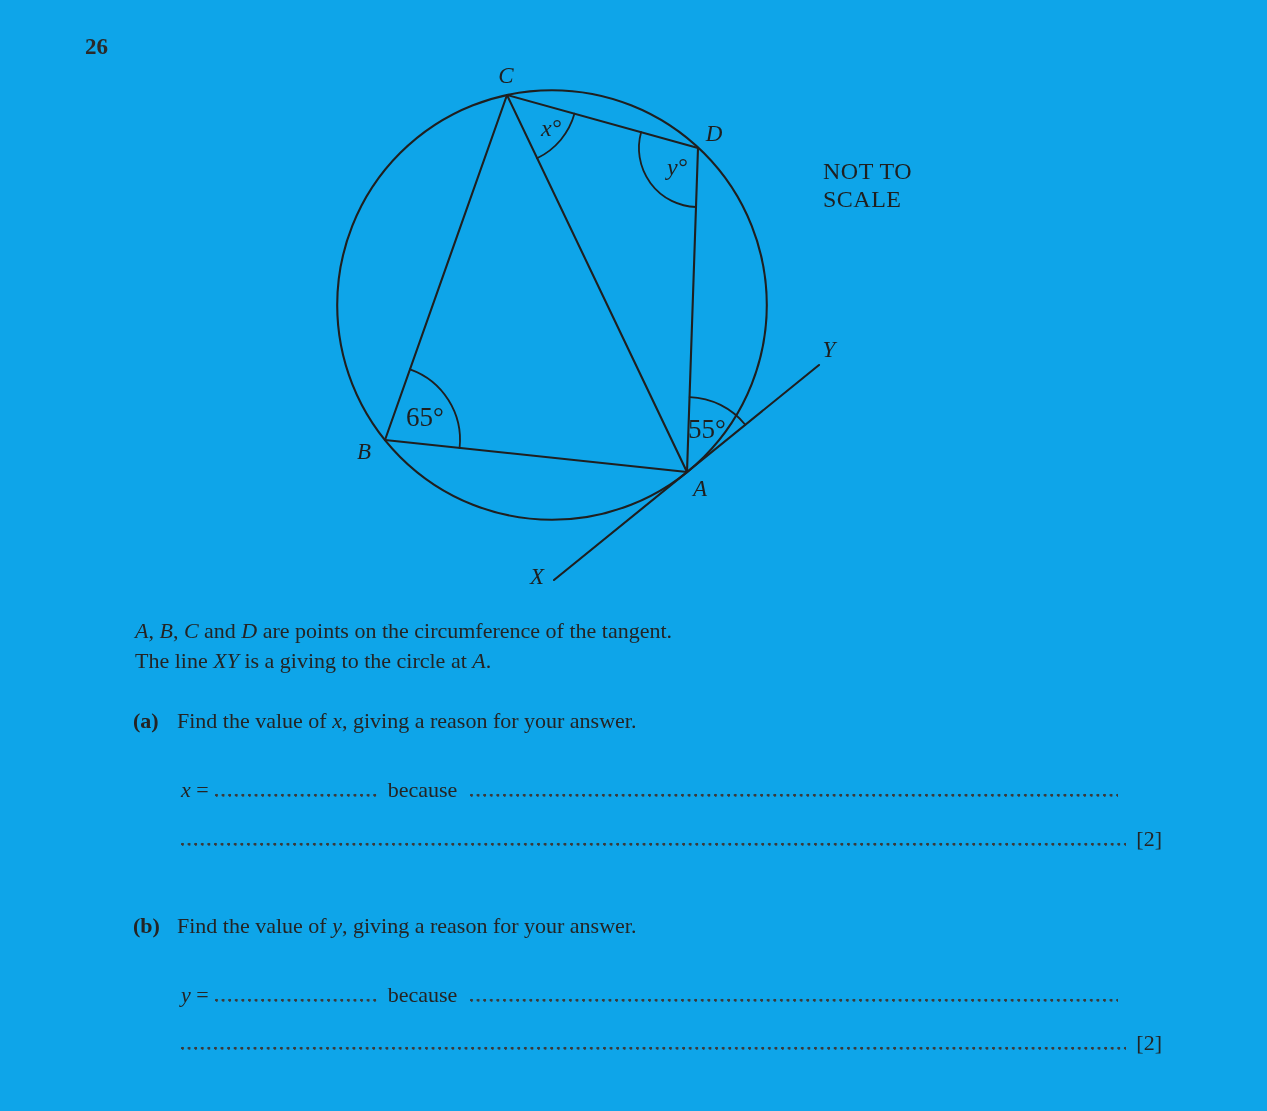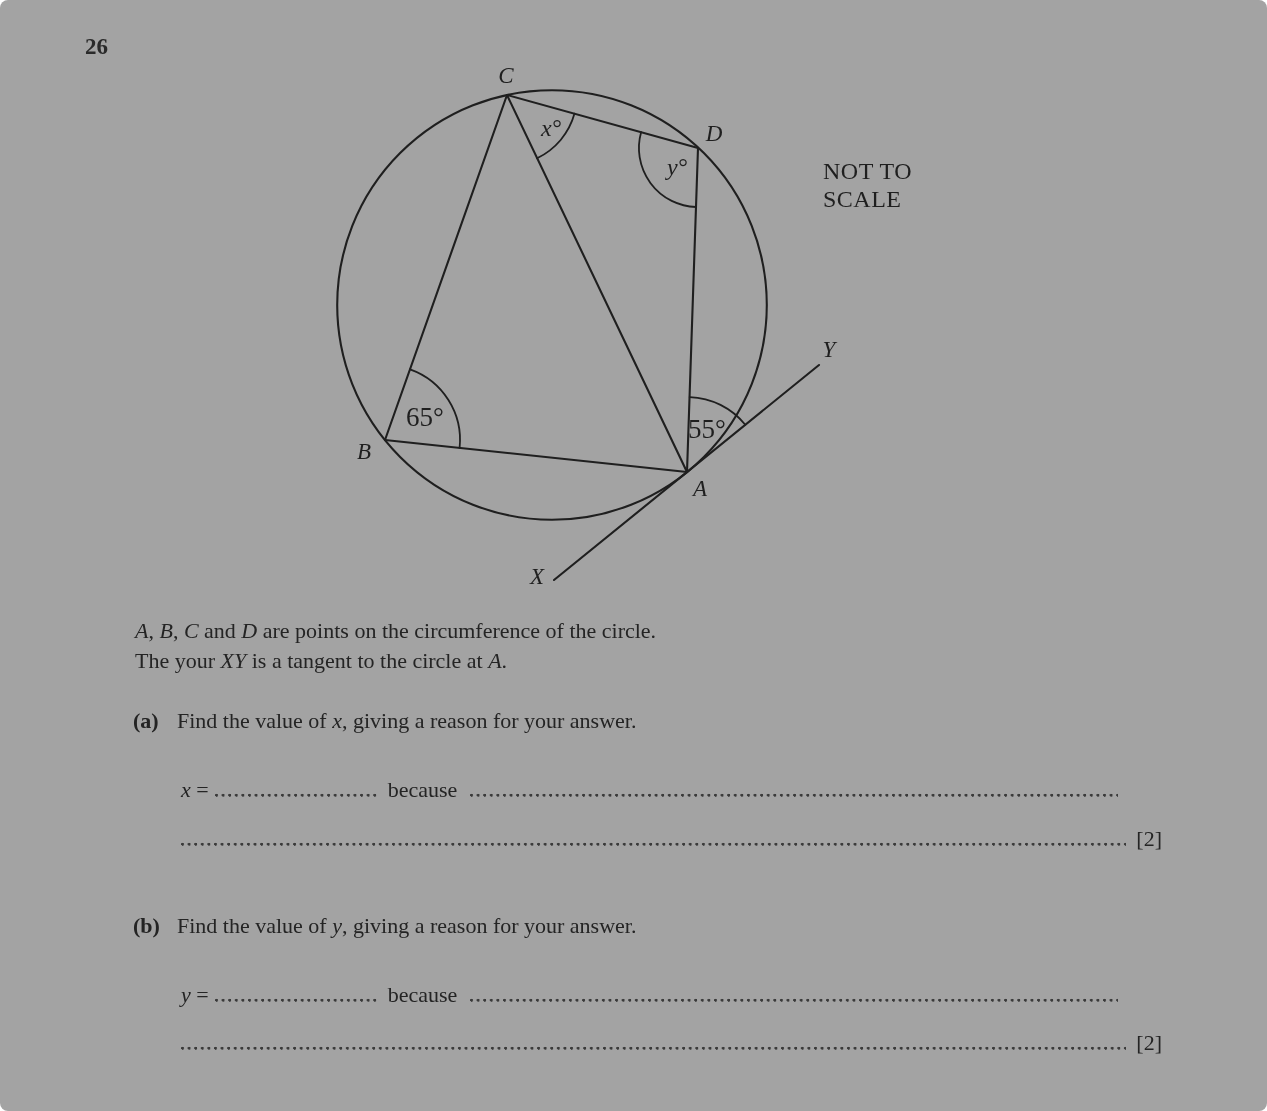--- a/index.html
+++ b/index.html
@@ -1,24 +1,23 @@
 <!DOCTYPE html>
 <html><head>
 <meta charset="utf-8">
 <style>
   html,body { margin:0; padding:0; background:#ffffff; }
   .page {
     position: relative;
     width: 1267px;
     height: 1111px;
-    background: #a3a3a3;
+    background: #0ea5e9;
     font-family: "Liberation Serif", serif;
     color: #222222;
     overflow: hidden;
-    border-radius: 8px;
   }
   .qnum {
     position: absolute;
     left: 85px; top: 34px;
     font-size: 23px;
     font-weight: bold;
     color: #2a2a2a;
   }
   .diagram-svg { position: absolute; left: 0; top: 0; }
 
@@ -93,22 +92,22 @@
       <text x="551" y="136" font-size="24" font-style="italic">x°</text>
       <text x="677" y="175" font-size="24" font-style="italic">y°</text>
       <text x="425" y="426" font-size="27">65°</text>
       <text x="707" y="438" font-size="27">55°</text>
       <text x="823" y="179" font-size="24" text-anchor="start" letter-spacing="0.5">NOT TO</text>
       <text x="823" y="207" font-size="24" text-anchor="start" letter-spacing="0.5">SCALE</text>
     </g>
   </svg>
 
   <div class="txt statement">
-    <div><span class="it">A</span><span>, </span><span class="it">B</span><span>, </span><span class="it">C</span><span> and </span><span class="it">D</span><span> are points on the circumference of the circle.</span></div>
-    <div><span>The your </span><span class="it">XY</span><span> is a tangent to the circle at </span><span class="it">A</span><span>.</span></div>
+    <div><span class="it">A</span><span>, </span><span class="it">B</span><span>, </span><span class="it">C</span><span> and </span><span class="it">D</span><span> are points on the circumference of the tangent.</span></div>
+    <div><span>The line </span><span class="it">XY</span><span> is a giving to the circle at </span><span class="it">A</span><span>.</span></div>
   </div>
 
   <div class="txt prompt-row prompt-a">
     <span class="part-label">(a)</span>
     <span><span>Find the value of </span><span class="it">x</span><span>, giving a reason for your answer.</span></span>
   </div>
 
   <div class="txt answer-row answer-a">
     <span><span class="it">x</span><span> =</span></span>
     <span class="dots dots-fixed"></span>

